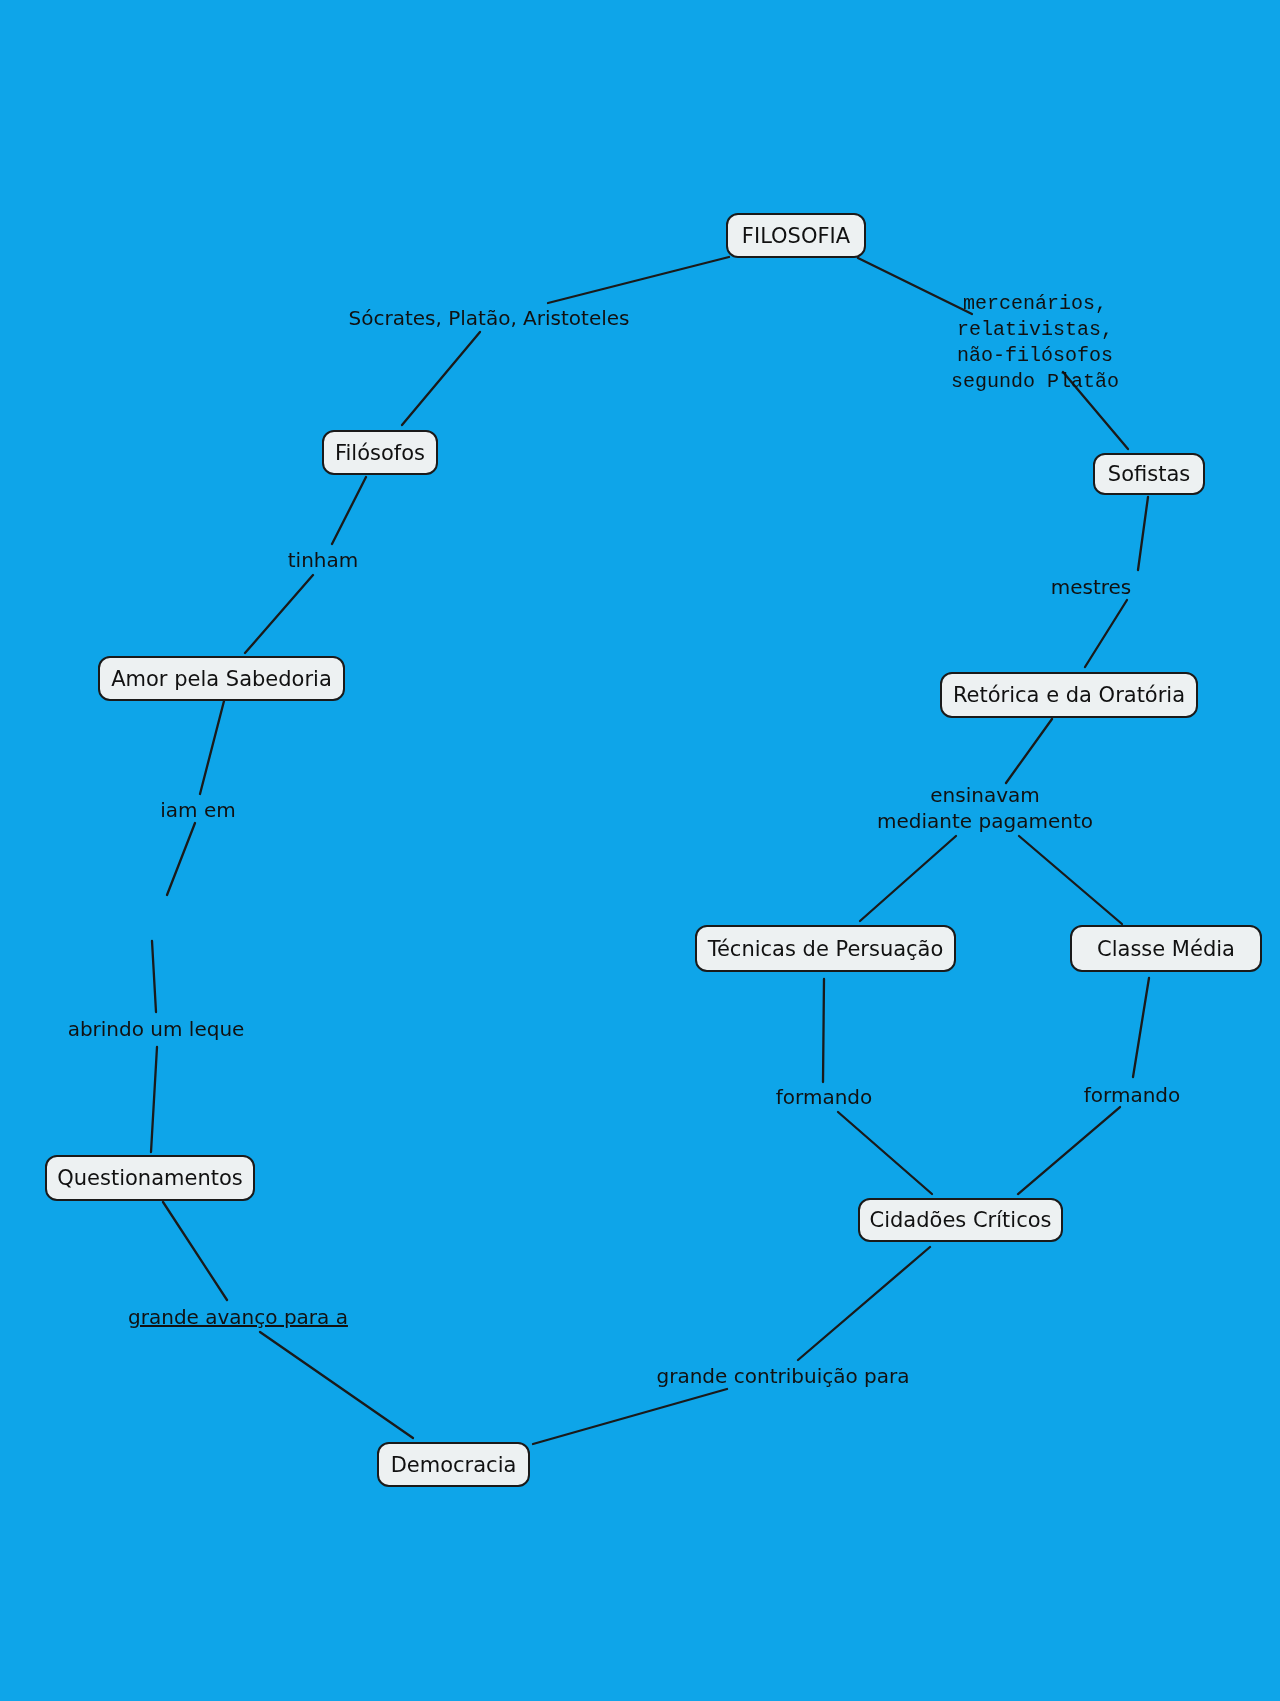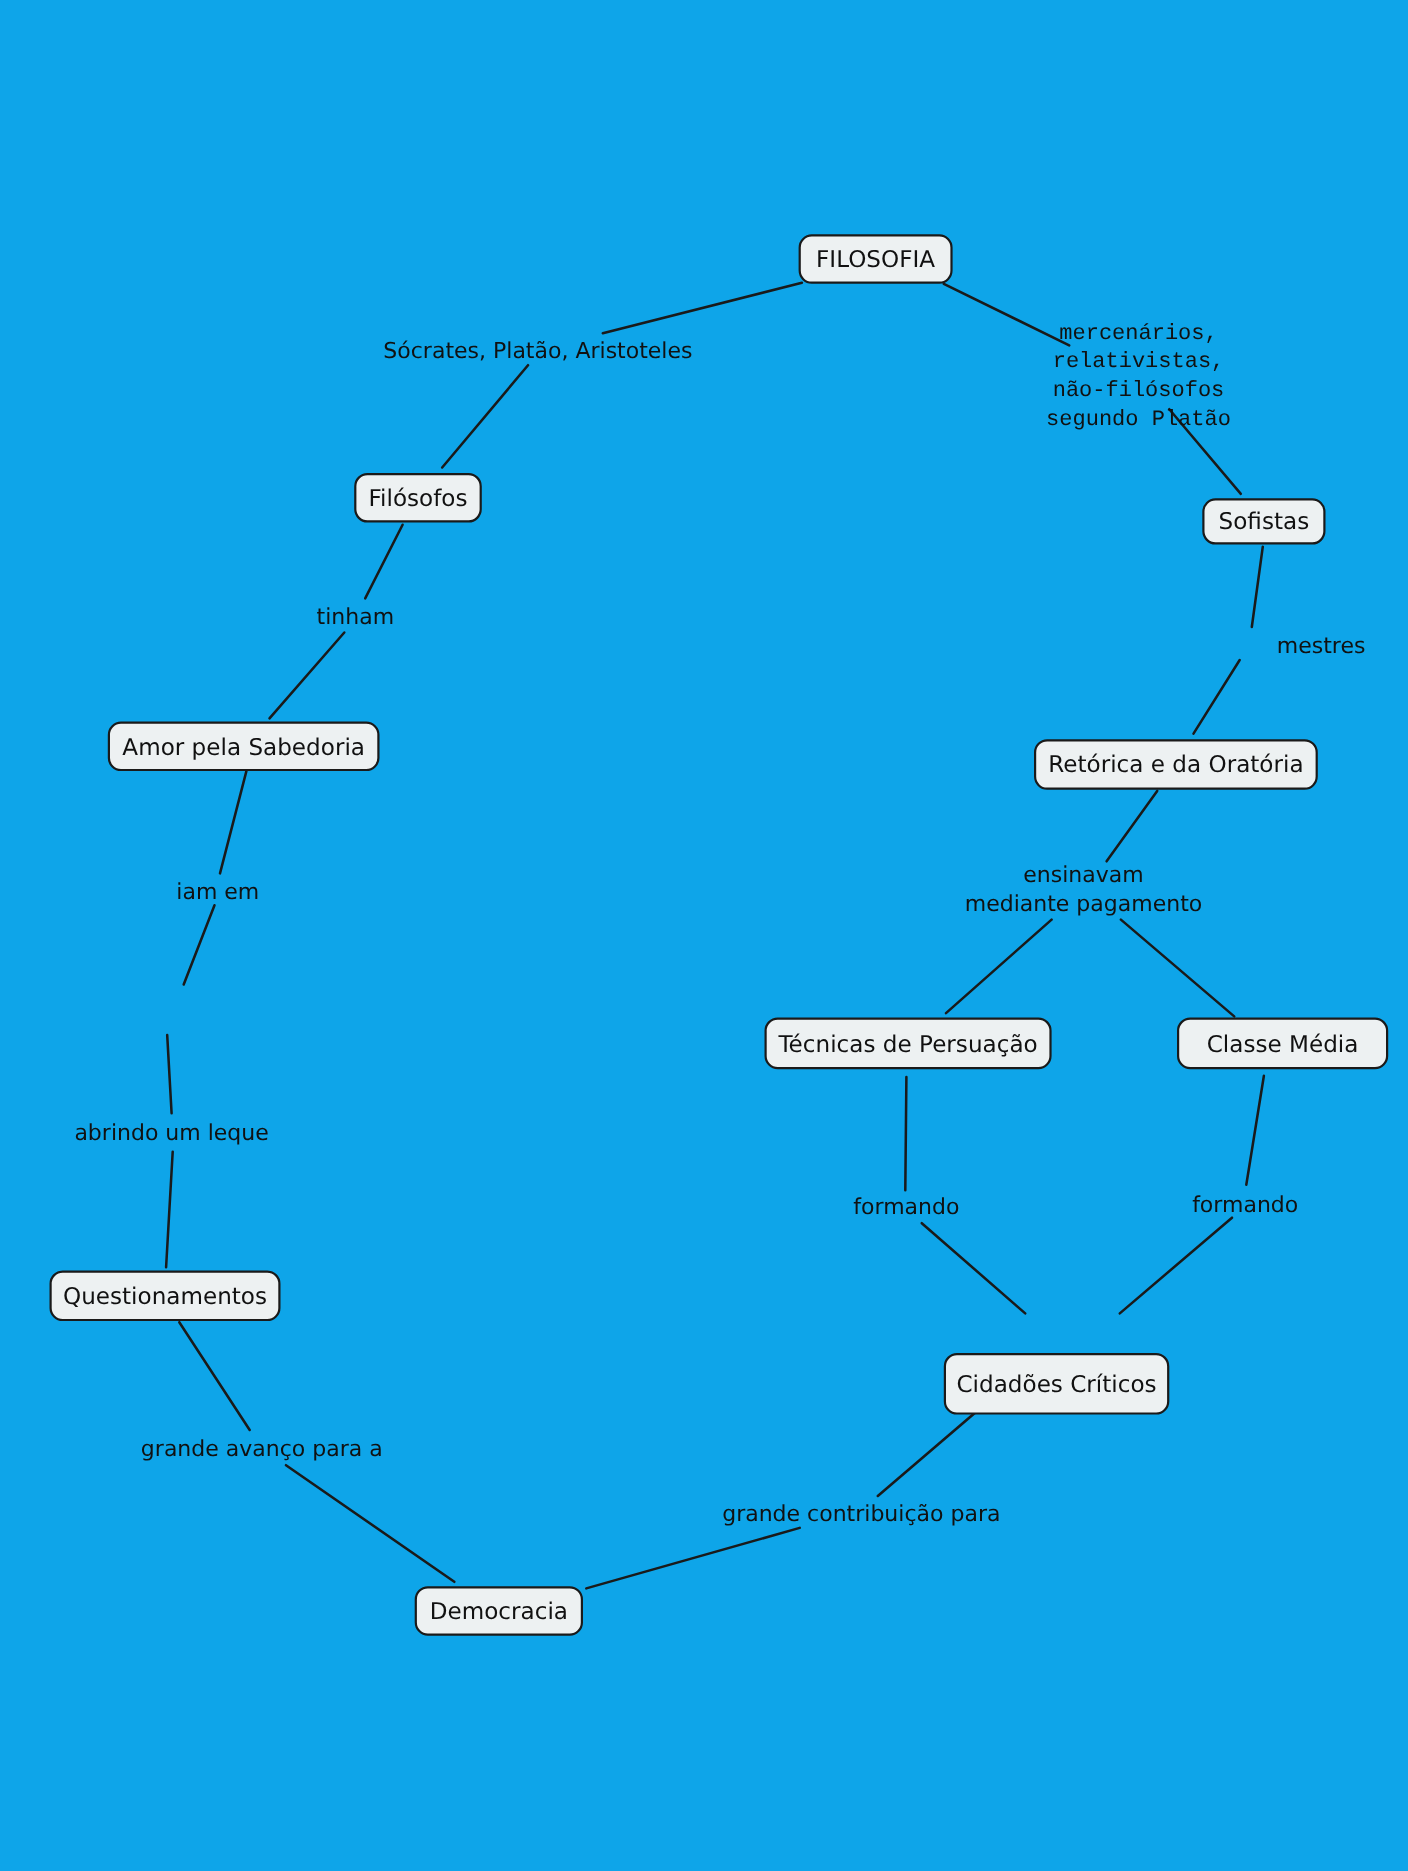--- a/index.html
+++ b/index.html
@@ -76,28 +76,28 @@
       <line x1="727" y1="1389" x2="533" y2="1444" stroke="#1a1a1a" stroke-width="2.3" stroke-linecap="round"></line>
     </svg>
 <div class="node" style="left: 726px; top: 213px; width: 140px; height: 45px;">FILOSOFIA</div>
     <div class="node" style="left: 322px; top: 430px; width: 116px; height: 45px;">Filósofos</div>
     <div class="node" style="left: 1093px; top: 453px; width: 112px; height: 42px;">Sofistas</div>
     <div class="node" style="left: 98px; top: 656px; width: 247px; height: 45px;">Amor pela Sabedoria</div>
     <div class="node" style="left: 940px; top: 672px; width: 258px; height: 46px;">Retórica e da Oratória</div>
     <div class="node" style="left: 695px; top: 925px; width: 261px; height: 47px;">Técnicas de Persuação</div>
     <div class="node" style="left: 1070px; top: 925px; width: 192px; height: 47px;">Classe Média</div>
     <div class="node" style="left: 45px; top: 1155px; width: 210px; height: 46px;">Questionamentos</div>
-    <div class="node" style="left: 858px; top: 1198px; width: 205px; height: 56px; margin-top: 32px;">Cidadões Críticos</div>
+    <div class="node" style="left: 858px; top: 1198px; width: 205px; height: 44px;">Cidadões Críticos</div>
     <div class="node" style="left: 377px; top: 1442px; width: 153px; height: 45px;">Democracia</div>
     <div class="edge-label" style="left: 489px; top: 318px;">Sócrates, Platão, Aristoteles</div>
     <div class="edge-label" style="left: 1035px; top: 343px; font-family: Liberation Mono, monospace;">mercenários, relativistas,
 não-filósofos segundo Platão</div>
     <div class="edge-label" style="left: 323px; top: 560px;">tinham</div>
-    <div class="edge-label" style="left: 1201px; top: 587px;">mestres</div>
+    <div class="edge-label" style="left: 1091px; top: 587px;">mestres</div>
     <div class="edge-label" style="left: 198px; top: 810px;">iam em</div>
     <div class="edge-label" style="left: 985px; top: 808px;">ensinavam
 mediante pagamento</div>
     <div class="edge-label" style="left: 156px; top: 1029px;">abrindo um leque</div>
     <div class="edge-label" style="left: 824px; top: 1097px;">formando</div>
     <div class="edge-label" style="left: 1132px; top: 1095px;">formando</div>
-    <div class="edge-label" style="left: 238px; top: 1317px;">grande avanço para a</div>
+    <div class="edge-label" style="left: 238px; top: 1317px; text-decoration: underline;">grande avanço para a</div>
     <div class="edge-label" style="left: 783px; top: 1376px;">grande contribuição para</div>
   </div>
 
 </body></html>

